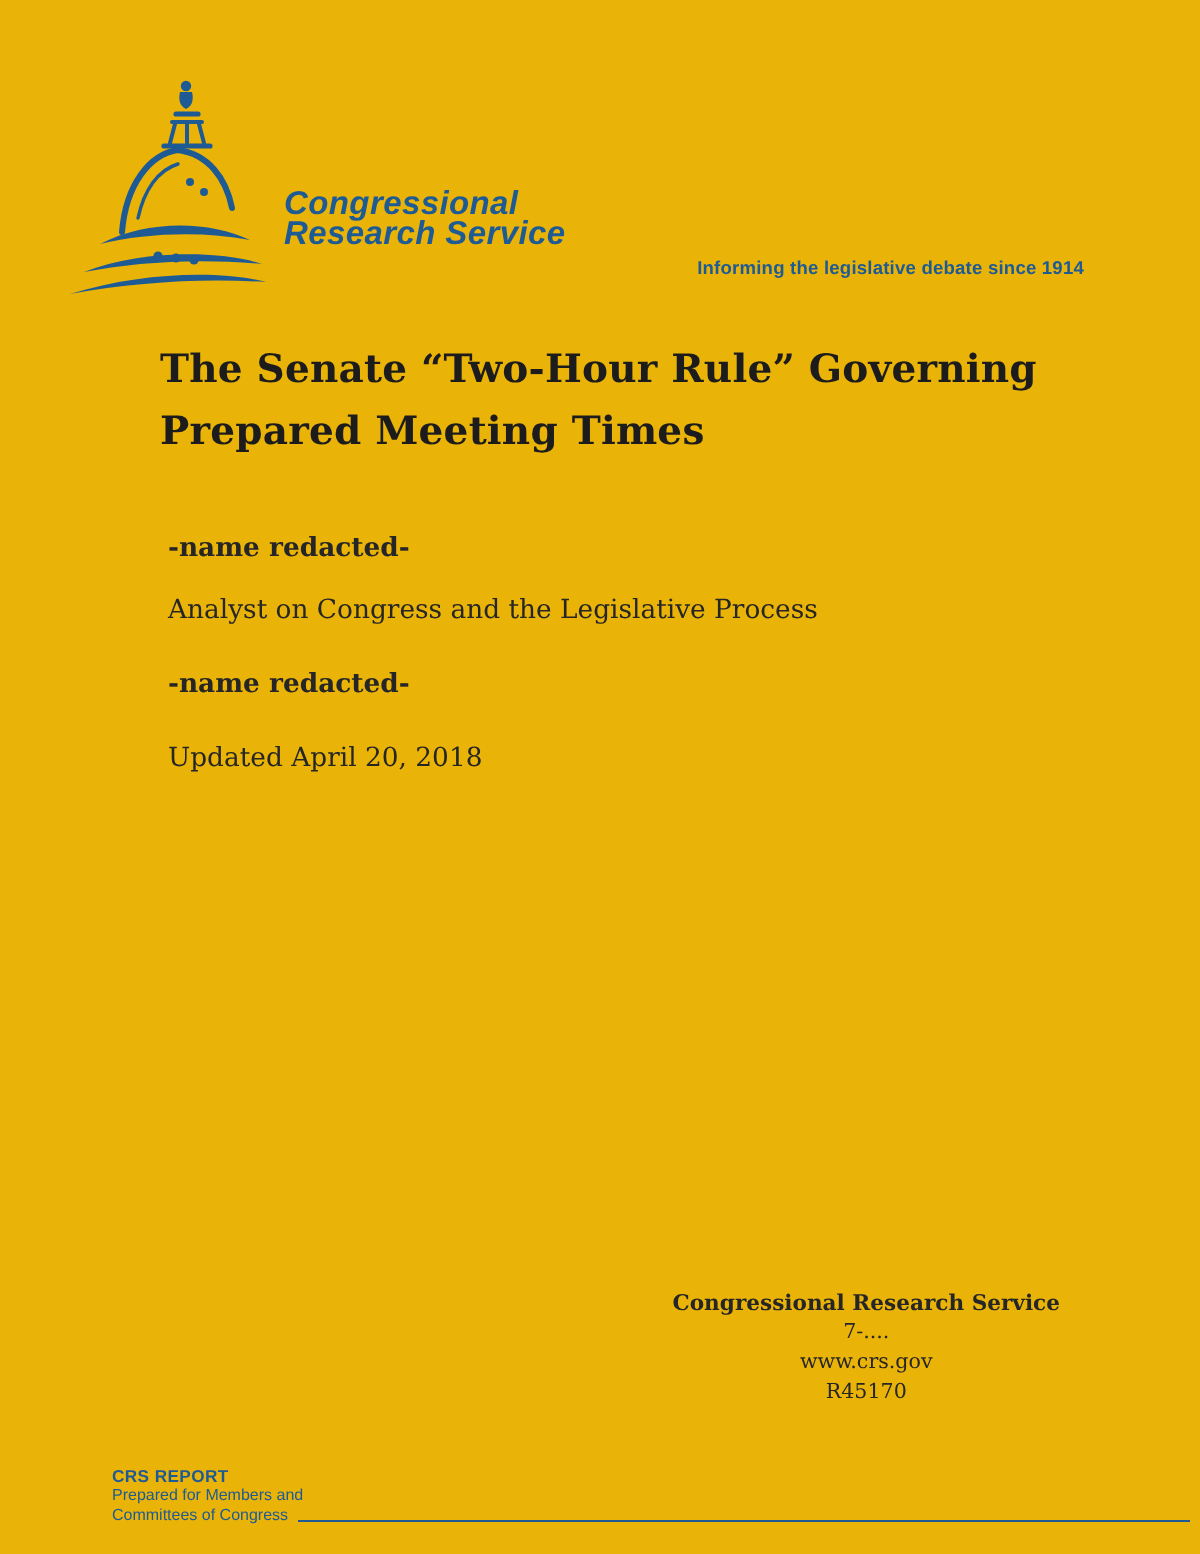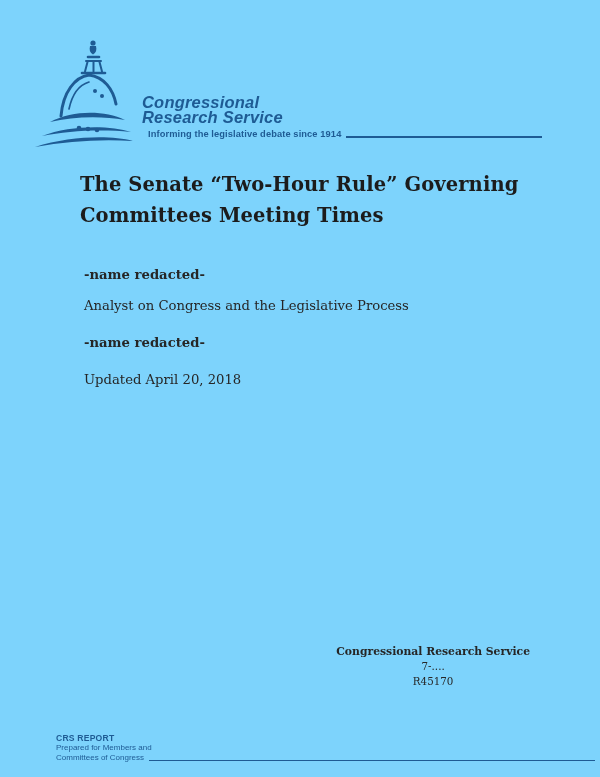--- a/index.html
+++ b/index.html
@@ -4,42 +4,42 @@
 <style>
   html, body { margin: 0; padding: 0; }
   body {
     width: 600px; height: 777px;
     background: #ffffff;
     font-family: "DejaVu Serif", "Liberation Serif", serif;
   }
   .page {
     position: relative;
     width: 600px; height: 777px;
-    background: #7dd3fc;
+    background: #eab308;
     overflow: hidden;
   }
 
   
   .dome {
     position: absolute; left: 28px; top: 38px;
     width: 108px; height: 112px;
   }
   .brand {
     position: absolute; left: 142px; top: 95px; width: 400px;
     color: #1E5B94;
     font-family: "Liberation Sans", "DejaVu Sans", sans-serif;
   }
   .brand-name {
     font-style: italic; font-weight: bold;
     font-size: 16.5px; line-height: 14.5px;
     letter-spacing: 0.2px;
   }
   .tagline-row {
     display: flex; align-items: flex-end;
-    margin-top: 5px; margin-left: 6px;
+    margin-top: 5px; margin-left: 6px; flex-direction: column;
   }
   .tagline {
     font-size: 9.3px; font-weight: bold; line-height: 11px;
     white-space: nowrap; letter-spacing: 0.1px;
   }
   .masthead-rule {
     flex: 1; margin-left: 5px; margin-bottom: 2px;
     border-bottom: 2px solid #1E5B94;
   }
 
@@ -122,36 +122,37 @@
     <div class="brand-name">
       <div>Congressional</div>
       <div>Research Service</div>
     </div>
     <div class="tagline-row">
       <span class="tagline">Informing the legislative debate since 1914</span>
       <span class="masthead-rule"></span>
     </div>
   </div>
 
-  <h1 class="report-title"><span>The Senate “Two-Hour Rule” Governing</span><br><span>Committees Meeting Times</span></h1>
+  <h1 class="report-title"><span>The Senate “Two-Hour Rule” Governing</span><br><span>Prepared Meeting Times</span></h1>
 
   <div class="authors">
     <div class="author-block">
       <p class="author-name">-name redacted-</p>
       <p class="author-role">Analyst on Congress and the Legislative Process</p>
     </div>
     <div class="author-block">
       <p class="author-name">-name redacted-</p>
     </div>
     <p class="updated-line">Updated April 20, 2018</p>
   </div>
 
   <div class="meta-block">
     <div class="meta-org">Congressional Research Service</div>
     <div>7-....</div>
+    <div>www.crs.gov</div>
     <div>R45170</div>
   </div>
 
   <div class="footer">
     <div class="footer-label">CRS REPORT</div>
     <div>Prepared for Members and</div>
     <div class="footer-line3-row">
       <span>Committees of Congress</span>
       <span class="footer-rule"></span>
     </div>

